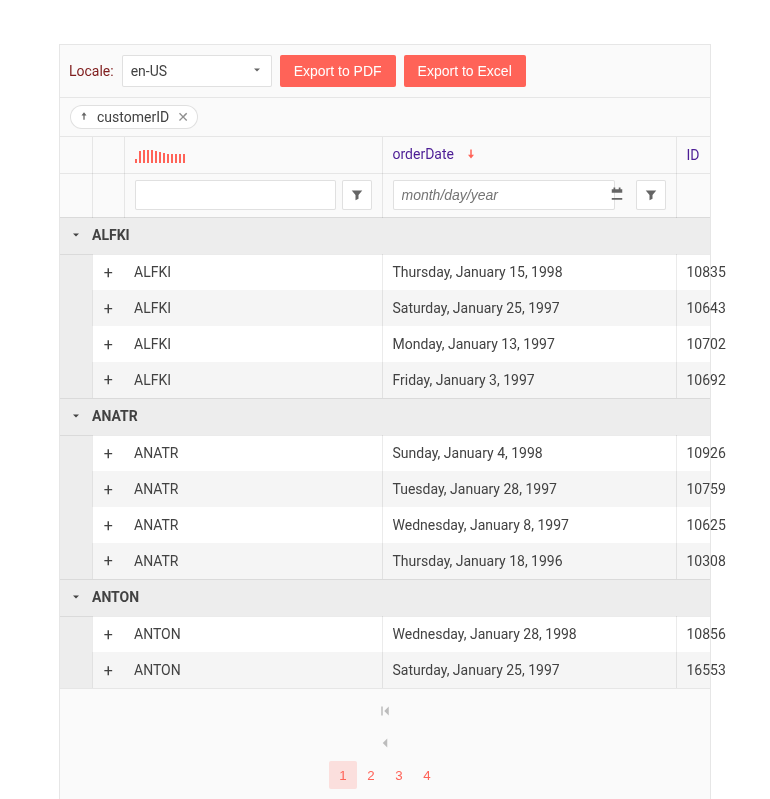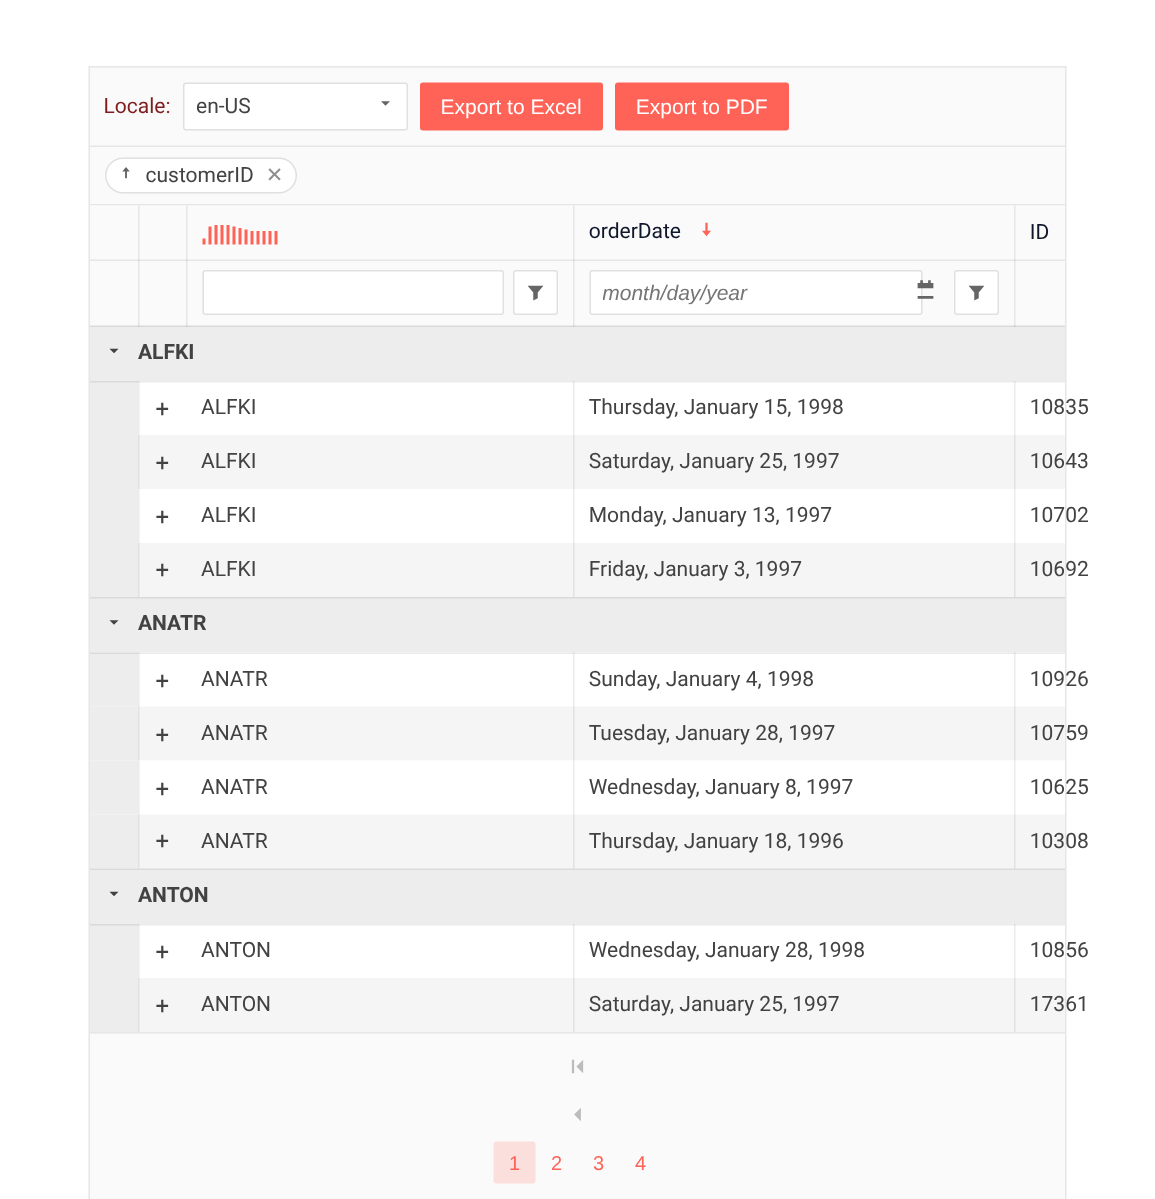--- a/index.html
+++ b/index.html
@@ -14,21 +14,21 @@
   .chip { display: inline-flex; align-items: center; gap: 8px; background: #fff; border: 1px solid rgba(0,0,0,0.12); border-radius: 12px; padding: 3px 8px; cursor: default; }
   .chip .sort svg { width: 10px; height: 12px; fill: #656565; }
   .chip .close { color: #8f8f8f; cursor: pointer; font-size: 14px; line-height: 1; }
   table { border-collapse: collapse; width: 100%; table-layout: fixed; }
   col.c-expand { width: 32px; }
   col.c-plus   { width: 32px; }
   col.c-cust   { width: 258px; }
   col.c-date   { width: 294px; }
   col.c-id     { }
   th, td { text-align: left; padding: 0 10px; height: 36px; vertical-align: middle; }
-  thead tr.header-row th { background: #fafafa; border-bottom: 1px solid rgba(0,0,0,0.08); border-right: 1px solid rgba(0,0,0,0.08); font-weight: 400; color: #0f172a; }
+  thead tr.header-row th { background: #fafafa; border-bottom: 1px solid rgba(0,0,0,0.08); border-right: 1px solid rgba(0,0,0,0.08); font-weight: 400; color: #4c1d95; }
   thead tr.header-row th:last-child { border-right: none; }
   thead tr.filter-row th { background: #fafafa; border-bottom: 1px solid rgba(0,0,0,0.08); border-right: 1px solid rgba(0,0,0,0.08); font-weight: 400; height: 44px; }
   thead tr.filter-row th:last-child { border-right: none; }
   .sparkline { display: inline-block; }
   .sparkline span { display: inline-block; width: 2px; margin-right: 2px; background: #ff6358; vertical-align: bottom; }
   .filter-wrap { display: flex; align-items: center; gap: 6px; }
   .input { flex: 1; height: 30px; background: #fff; border: 1px solid rgba(0,0,0,0.12); border-radius: 2px; padding: 4px 8px; font-size: 14px; font-style: italic; }
   .input.date { padding-right: 30px; }
   .input-wrap { position: relative; flex: 1; }
   .cal-icon { position: absolute; right: 6px; top: 50%; transform: translateY(-50%); }
@@ -59,22 +59,22 @@
 <div class="panel">
 
   <div class="toolbar">
     <span class="label">Locale:</span>
     <div class="select">
       <span>en-US</span>
       <span class="caret"><svg viewBox="0 0 16 16">
             <path d="M4 6l4 4 4-4z"></path>
           </svg></span>
     </div>
+    <button class="btn">Export to PDF</button>
     <button class="btn">Export to Excel</button>
-    <button class="btn">Export to PDF</button>
   </div>
 
   <div class="group-header">
     <div class="chip">
       <span class="sort"><svg viewBox="0 0 16 16">
             <path d="M8 2l4 5H9v7H7V7H4l4-5z"></path>
           </svg></span>
       <span>customerID</span>
       <span class="close">✕</span>
     </div>
@@ -233,21 +233,21 @@
           <td>Wednesday, January 28, 1998</td>
           <td>10856</td>
         </tr>
         <tr class="data-row alt">
           <td class="lead"></td>
           <td class="no-border">
             <span class="plus">+</span>
           </td>
           <td>ANTON</td>
           <td>Saturday, January 25, 1997</td>
-          <td>17361</td>
+          <td>16553</td>
         </tr>
       </tbody>
   </table>
 
   <div class="pager">
     <button class="pager-btn dis">
         <svg viewBox="0 0 16 16">
           <path d="M3 2h2v12H3zM13 2L7 8l6 6z"></path>
         </svg>
       </button>

